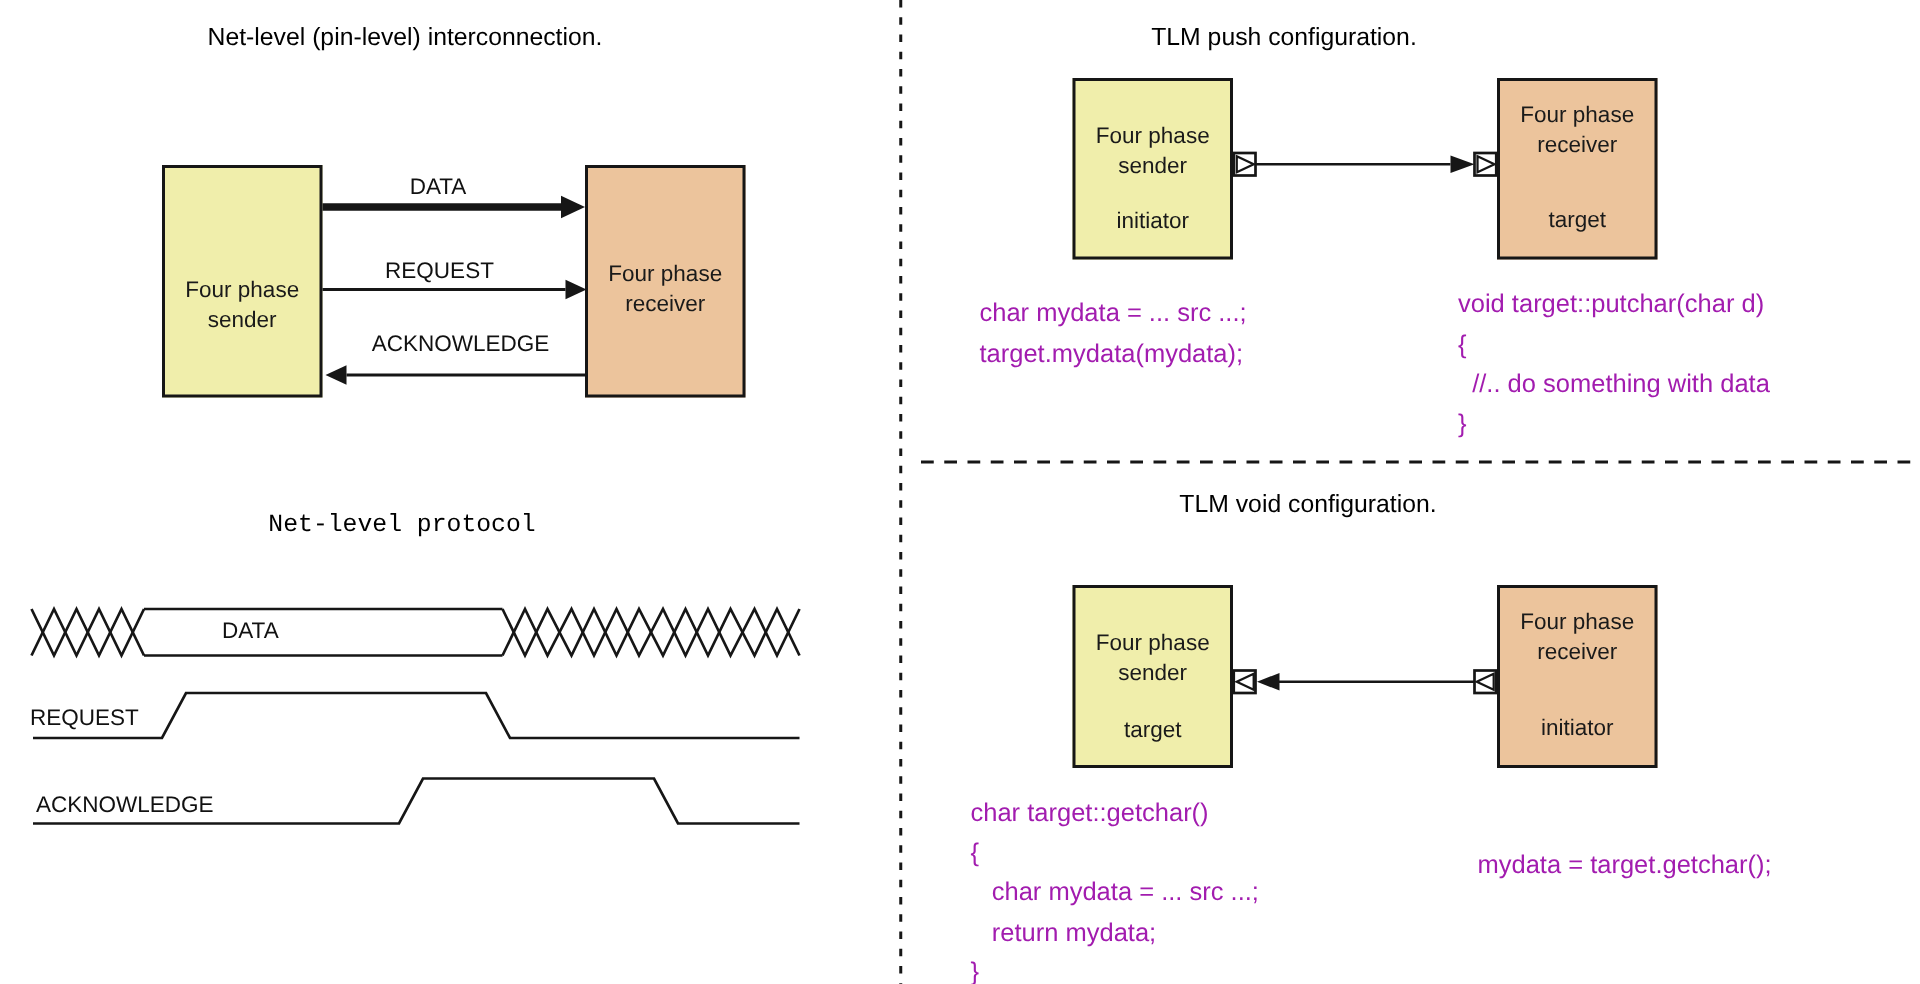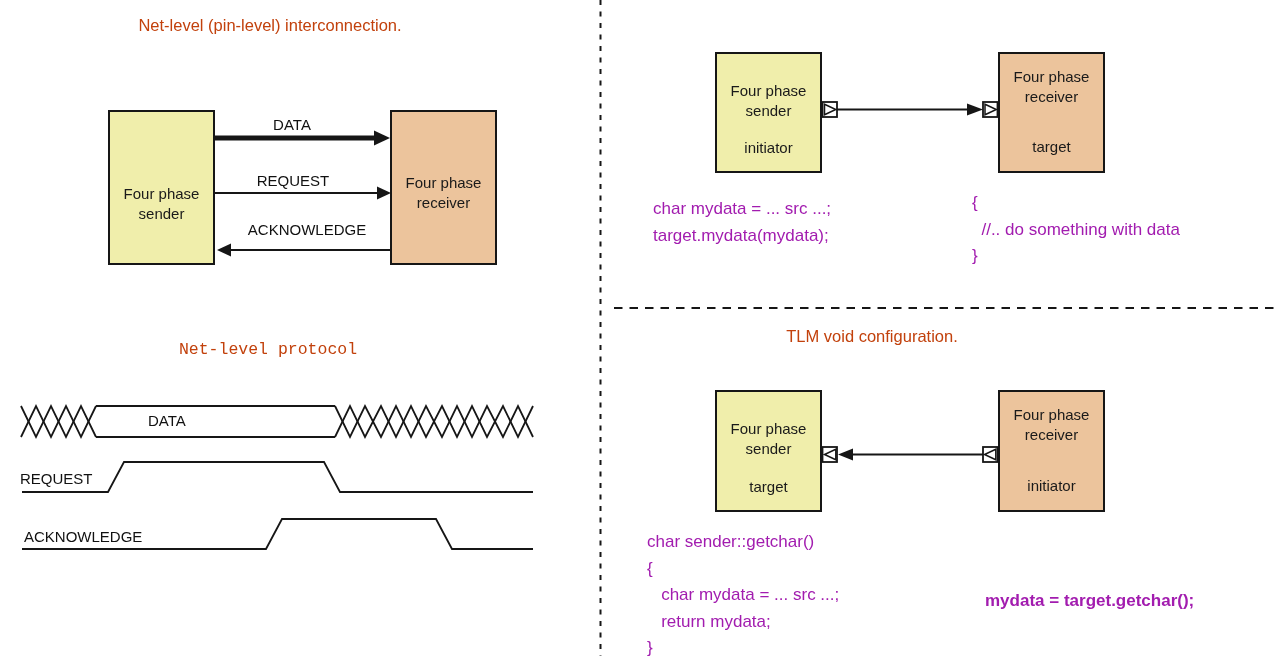--- a/index.html
+++ b/index.html
@@ -2,21 +2,21 @@
 <html><head>
 <meta charset="utf-8">
 <style>
   html,body { margin:0; padding:0; background:#ffffff; }
   #canvas {
     position:relative; width:1280px; height:656px; background:#ffffff;
     font-family:"Liberation Sans", sans-serif; color:#1a1a1a; overflow:hidden;
   }
   .title {
     position:absolute; transform:translateX(-50%);
-    font-size:16.5px; white-space:nowrap; color:#c2410c;
+    font-size:16.5px; white-space:nowrap; color:#000000;
   }
   .box {
     position:absolute; border:2px solid #161616; box-sizing:border-box;
     display:flex; flex-direction:column; align-items:center;
     text-align:center; font-size:15px; line-height:20px;
   }
   .box.fill-sender   { background:#f0eeab; }
   .box.fill-receiver { background:#ecc49c; }
   .net-box { justify-content:center; }
   .tlm-box { justify-content:space-between; }
@@ -28,20 +28,21 @@
   .code div { white-space:pre; }
   svg.overlay { position:absolute; left:0; top:0; pointer-events:none; }
 </style>
 </head>
 <body>
 
 <div id="canvas">
 
   <div class="title" style="left:270px; top:16px;">Net-level (pin-level) interconnection.</div>
   <div class="title" style="left:268px; top:340px;font-family:Liberation Mono, monospace;">Net-level protocol</div>
+  <div class="title" style="left:856px; top:16px;">TLM push configuration.</div>
   <div class="title" style="left:872px; top:327px;">TLM void configuration.</div>
 
   <div class="box fill-sender net-box" style="left:108px; top:110px; width:107px; height:155px;">
     <div style="transform:translateY(16px);">
       <div>Four phase</div>
       <div>sender</div>
     </div>
   </div>
   <div class="box fill-receiver net-box" style="left:390px; top:110px; width:107px; height:155px;">
     <div style="transform:translateY(5px);">
@@ -71,20 +72,21 @@
       <div>receiver</div>
     </div>
     <div>target</div>
   </div>
 
   <div class="code" style="left:653px; top:196px;">
     <div>char mydata = ... src ...;</div>
     <div>target.mydata(mydata);</div>
   </div>
   <div class="code" style="left:972px; top:190px;">
+    <div>void target::putchar(char d)</div>
     <div>{</div>
     <div>  //.. do something with data</div>
     <div>}</div>
   </div>
 
   <div class="box fill-sender tlm-box pad-sender" style="left:715px; top:390px; width:107px; height:122px;">
     <div>
       <div>Four phase</div>
       <div>sender</div>
     </div>
@@ -92,27 +94,27 @@
   </div>
   <div class="box fill-receiver tlm-box pad-receiver" style="left:998px; top:390px; width:107px; height:122px;">
     <div>
       <div>Four phase</div>
       <div>receiver</div>
     </div>
     <div>initiator</div>
   </div>
 
   <div class="code" style="left:647px; top:529px;">
-    <div>char sender::getchar()</div>
+    <div>char target::getchar()</div>
     <div>{</div>
     <div>   char mydata = ... src ...;</div>
     <div>   return mydata;</div>
     <div>}</div>
   </div>
-  <div class="code" style="left:985px; top:588px;font-weight:bold;">
+  <div class="code" style="left:985px; top:564px;">
     <div>mydata = target.getchar();</div>
   </div>
 
   <svg class="overlay" width="1280" height="656" viewBox="0 0 1280 656">
 
     <path d="M600.5,0 V656" stroke="#161616" stroke-width="2" stroke-dasharray="5 6.5" fill="none"></path>
     <path d="M614,308 H1274" stroke="#161616" stroke-width="2" stroke-dasharray="8.5 7" fill="none"></path>
 
     <g>
       <path d="M215,138 H374" stroke="#161616" stroke-width="5" fill="none"></path>

